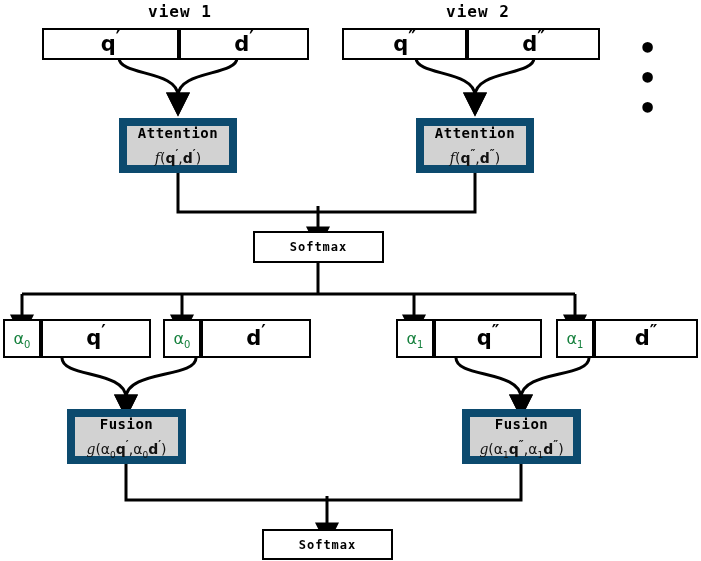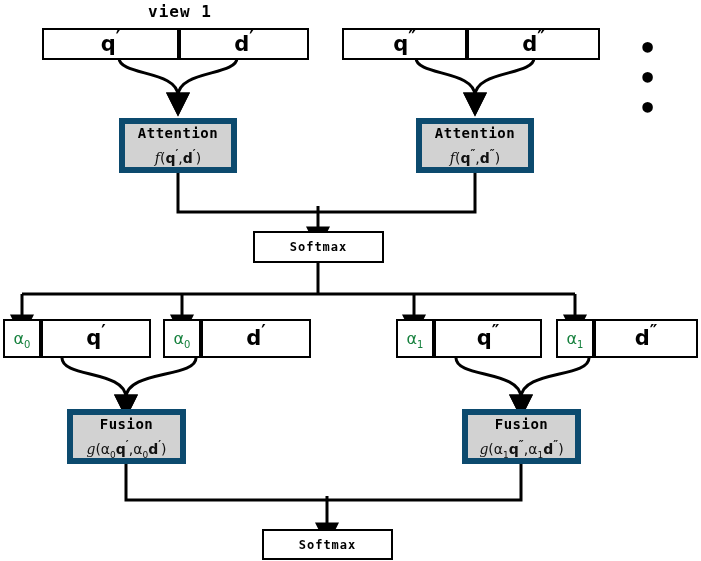--- a/index.html
+++ b/index.html
@@ -4,21 +4,21 @@
 <style>
   html,body{margin:0;padding:0;background:#ffffff;}
   body{width:701px;height:561px;overflow:hidden;
        font-family:"DejaVu Sans Mono","Liberation Mono",monospace;}
   #stage{position:relative;width:701px;height:561px;background:#fff;}
   svg.layer{position:absolute;left:0;top:0;width:701px;height:561px;}
 
   .box{position:absolute;box-sizing:border-box;border:2px solid #000;
        background:#ffffff;display:flex;flex-direction:column;
        align-items:center;justify-content:center;color:#000;}
-  .box.shaded{background:#d2d2d2;border:6px solid #0c4a6e;gap:7px;}
+  .box.shaded{background:#d2d2d2;border:8px solid #0c4a6e;gap:7px;}
   .vec{font-family:"DejaVu Sans","Liberation Sans",sans-serif;
        font-weight:bold;font-size:21px;line-height:1;}
   .vec sup{font-size:17px;font-weight:bold;vertical-align:super;
            line-height:0;letter-spacing:0px;}
   .alpha{font-family:"DejaVu Sans","Liberation Sans",sans-serif;
          font-size:16px;line-height:1;color:#15803d;}
   .alpha sub{font-size:10px;vertical-align:sub;line-height:0;}
   .viewlabel{position:absolute;font-family:"DejaVu Sans Mono","Liberation Mono",monospace;
              font-weight:bold;font-size:16px;color:#000;letter-spacing:1px;
              text-align:center;}
@@ -72,20 +72,21 @@
       <path d="M456,358 C456,378 521,370 521,398" marker-end="url(#ah)"></path>
       <path d="M589,358 C589,378 521,370 521,398" marker-end="url(#ah)"></path>
 
       <path d="M126,464 L126,500 L327,500"></path>
       <path d="M521,464 L521,500 L327,500"></path>
       <path d="M327,496 L327,526" marker-end="url(#ah)"></path>
     </g>
   </svg>
 
   <div class="viewlabel" style="left:110px;top:2px;width:140px;">view 1</div>
+  <div class="viewlabel" style="left:408px;top:2px;width:140px;">view 2</div>
 
   <div class="box" style="left:42px;top:28px;width:137px;height:32px;">
     <span class="vec">q<sup>′</sup></span>
   </div>
   <div class="box" style="left:179px;top:28px;width:130px;height:32px;">
     <span class="vec">d<sup>′</sup></span>
   </div>
   <div class="box" style="left:342px;top:28px;width:125px;height:32px;">
     <span class="vec">q<sup>″</sup></span>
   </div>

